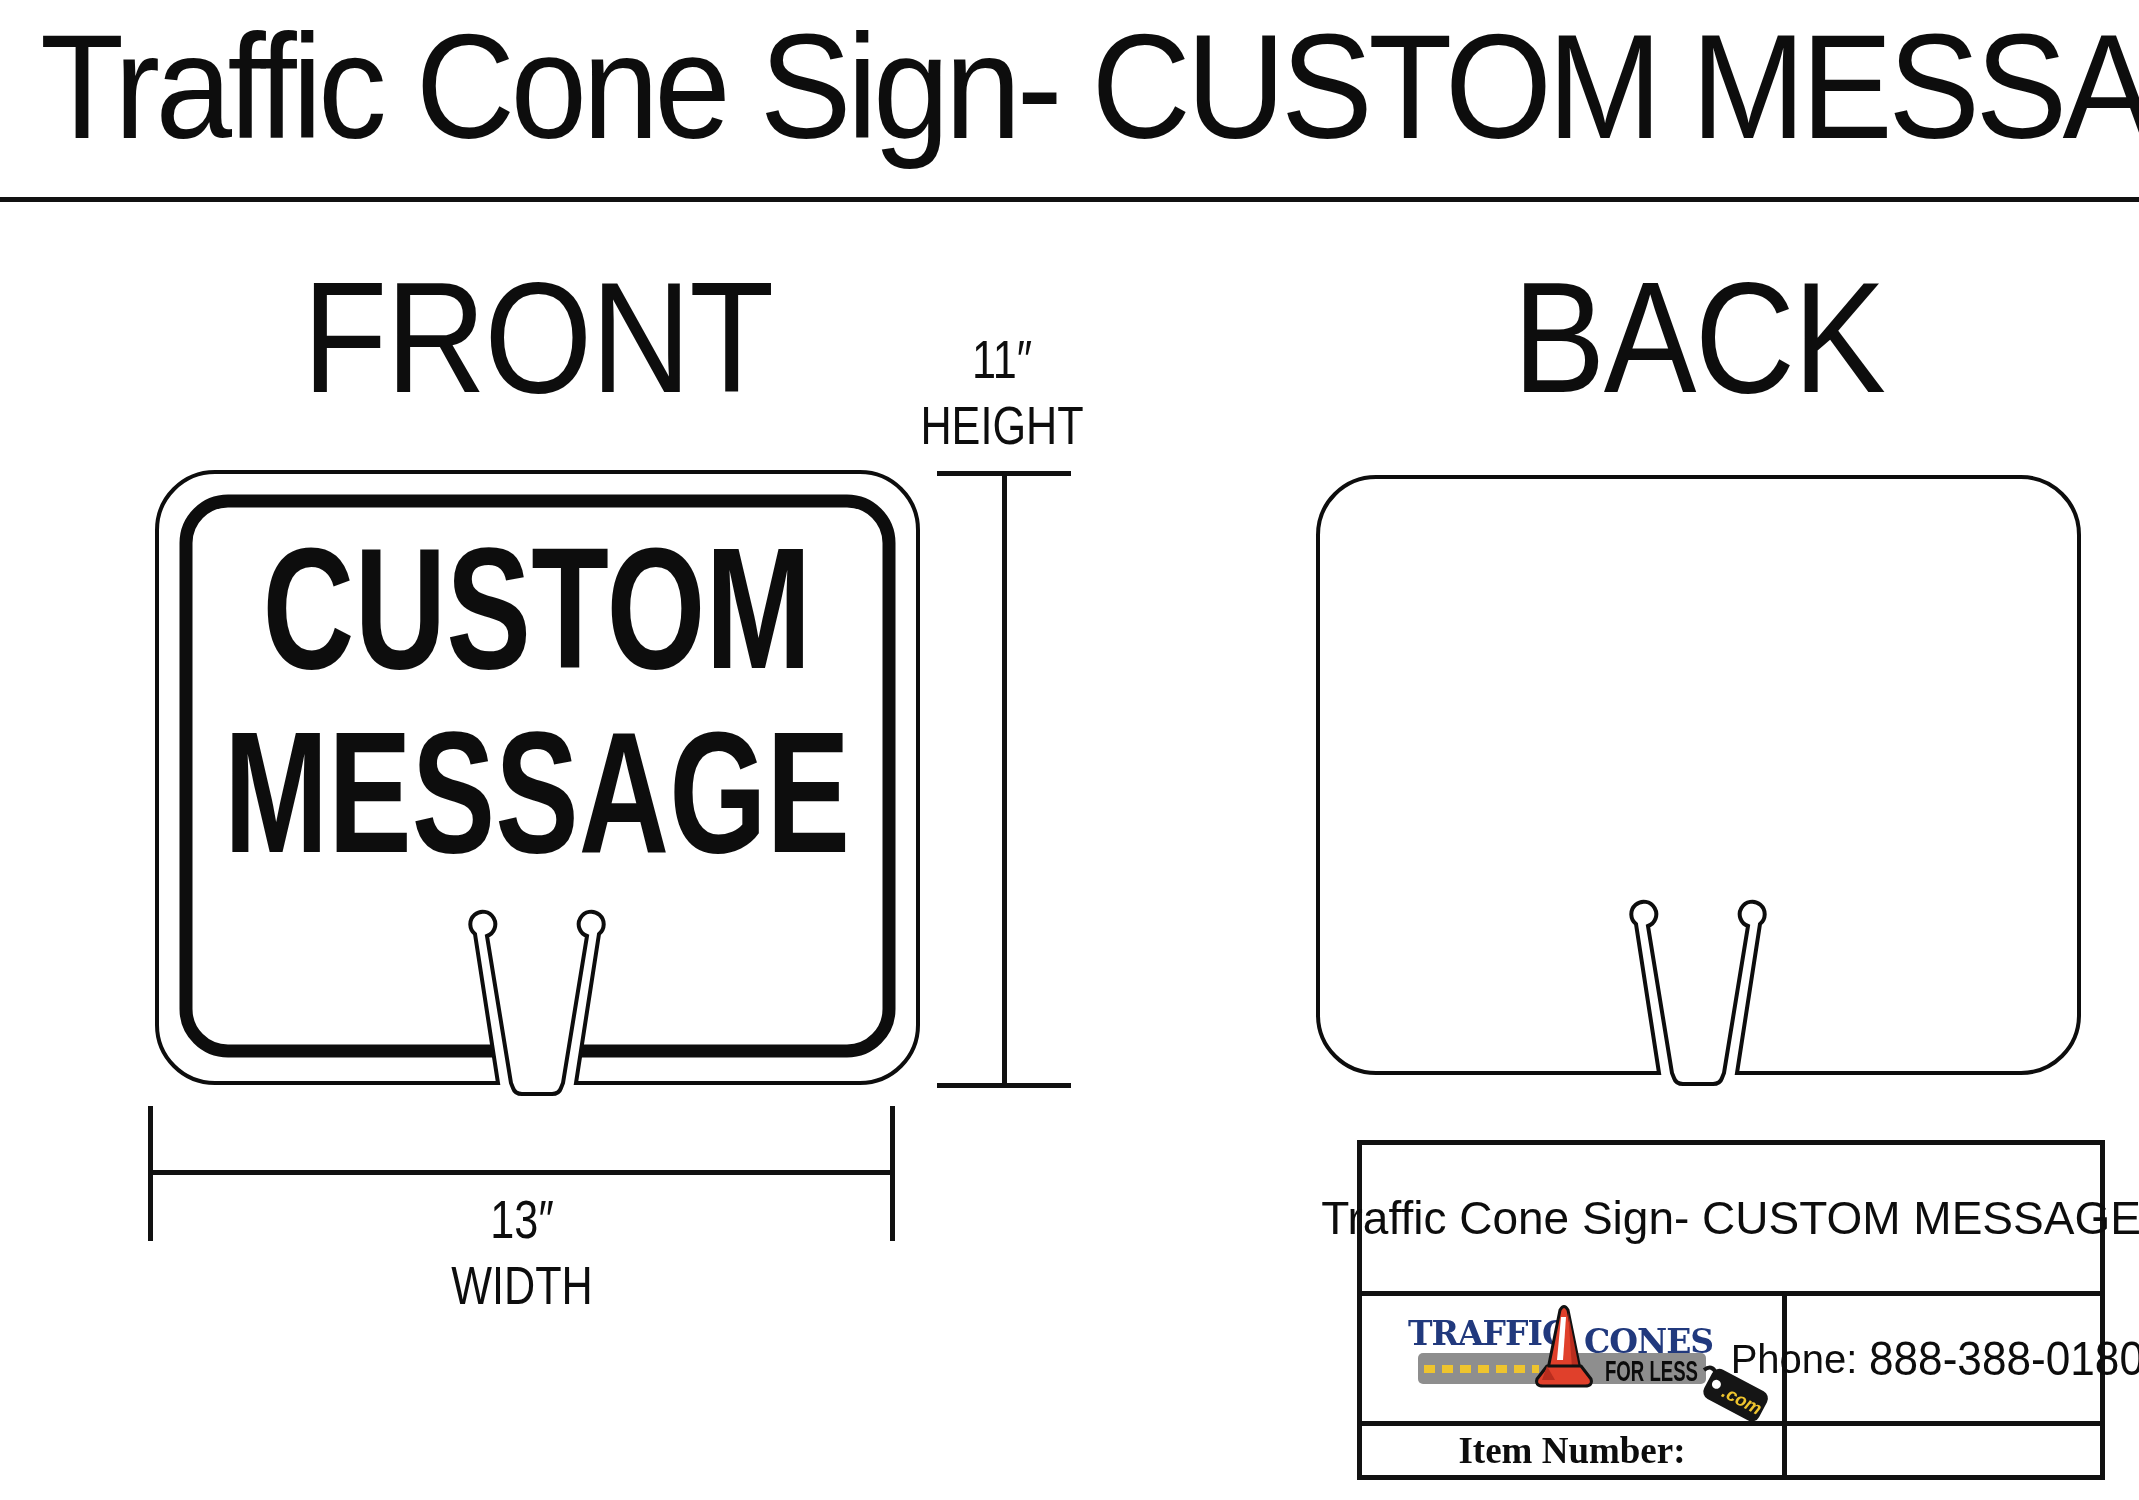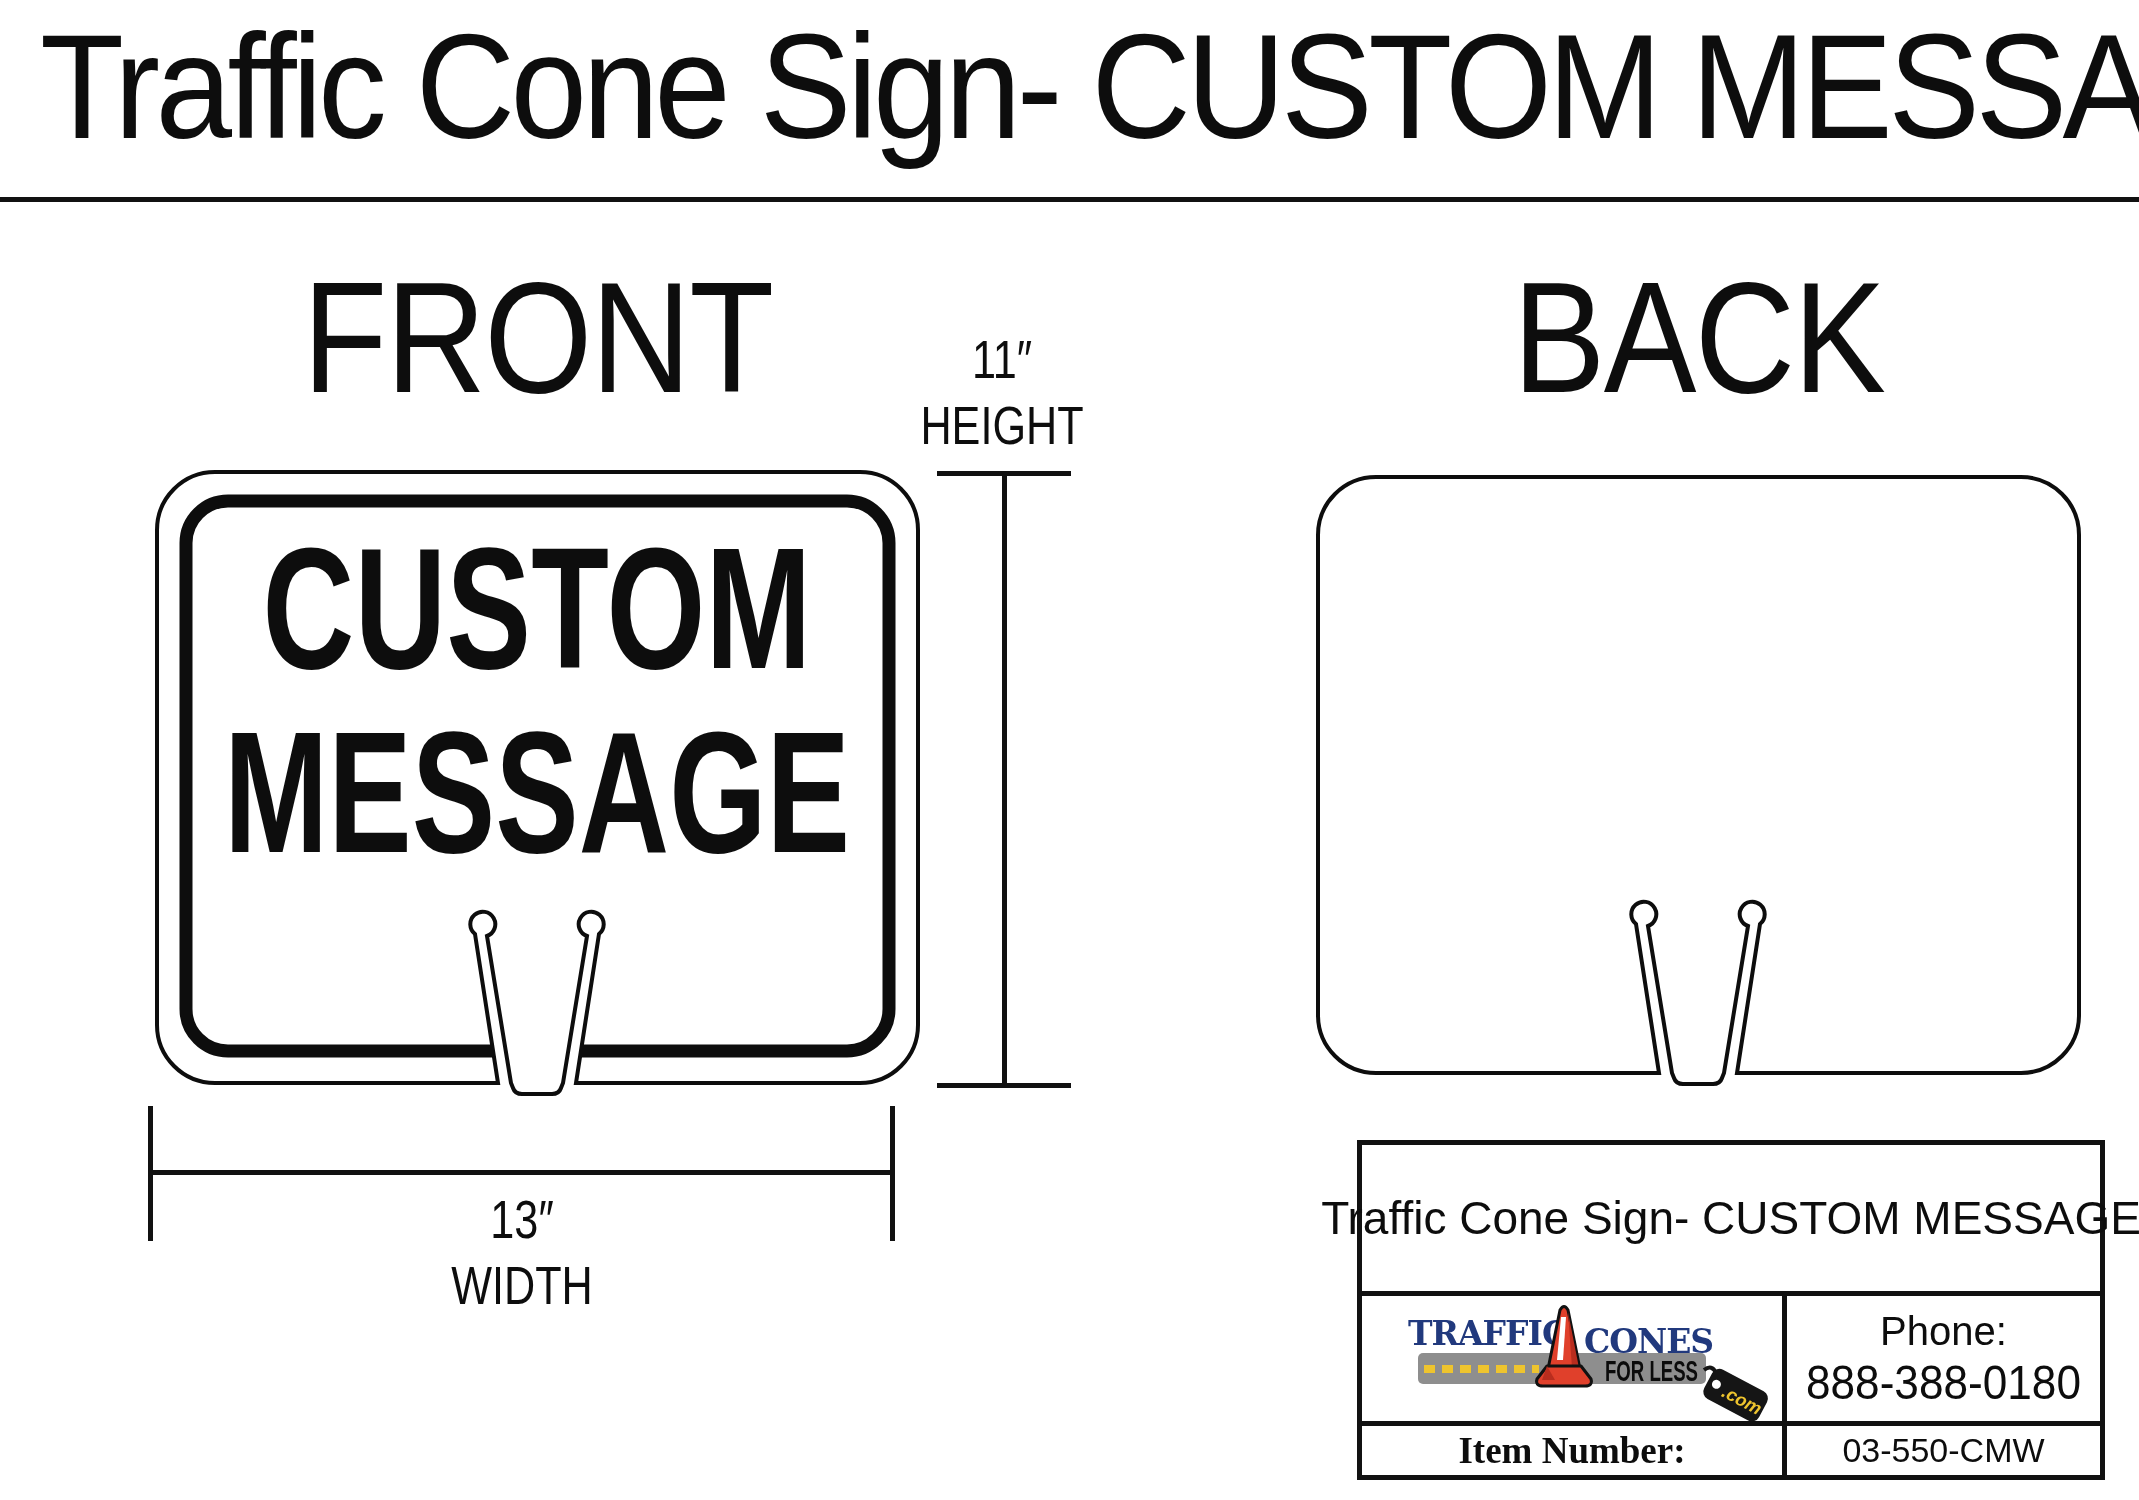--- a/index.html
+++ b/index.html
@@ -47,21 +47,21 @@
     position:absolute; left:1357px; top:1140px; width:748px; height:340px;
     border:5px solid #111; background:#fff;
   }
   #info-box .cell { position:absolute; overflow:visible; }
   #ib-row1 { left:0; top:0; width:738px; height:146px; display:flex; align-items:center; justify-content:center;
              font-size:46px; white-space:nowrap; }
   #ib-hdiv1 { left:0; top:146px; width:738px; height:5px; background:#111; }
   #ib-hdiv2 { left:0; top:276px; width:738px; height:5px; background:#111; }
   #ib-vdiv  { left:420px; top:151px; width:5px; height:179px; background:#111; }
   #ib-logo  { left:0; top:151px; width:420px; height:125px; }
-  #ib-phone { left:425px; top:151px; width:313px; height:125px; display:flex; flex-direction:column;
+  #ib-phone { left:425px; top:151px; width:313px; height:125px; display:flex; flex-direction:row;
               align-items:center; justify-content:center; }
   #ib-phone .p-label  { font-size:40px; line-height:48px; }
   #ib-phone .p-number { font-size:48px; line-height:56px; transform:scaleX(0.92); transform-origin:center; white-space:nowrap; }
   #ib-item-label { left:0; top:281px; width:420px; height:49px; display:flex; align-items:center; justify-content:center;
                    font-weight:bold; font-size:37px;font-family:Liberation Serif, serif; }
   #ib-item-value { left:425px; top:281px; width:313px; height:49px; display:flex; align-items:center; justify-content:center;
                    font-size:34px; }
 
   
   .logo-road {
@@ -156,16 +156,15 @@
         </g>
       </svg>
     </div>
 
     <div class="cell" id="ib-phone">
       <div class="p-label">Phone:</div>
       <div class="p-number">888-388-0180</div>
     </div>
 
     <div class="cell" id="ib-item-label">Item Number:</div>
-    <div class="cell" id="ib-item-value">03-550-CMW</div>
   </div>
 
 </div>
 
 </body></html>

